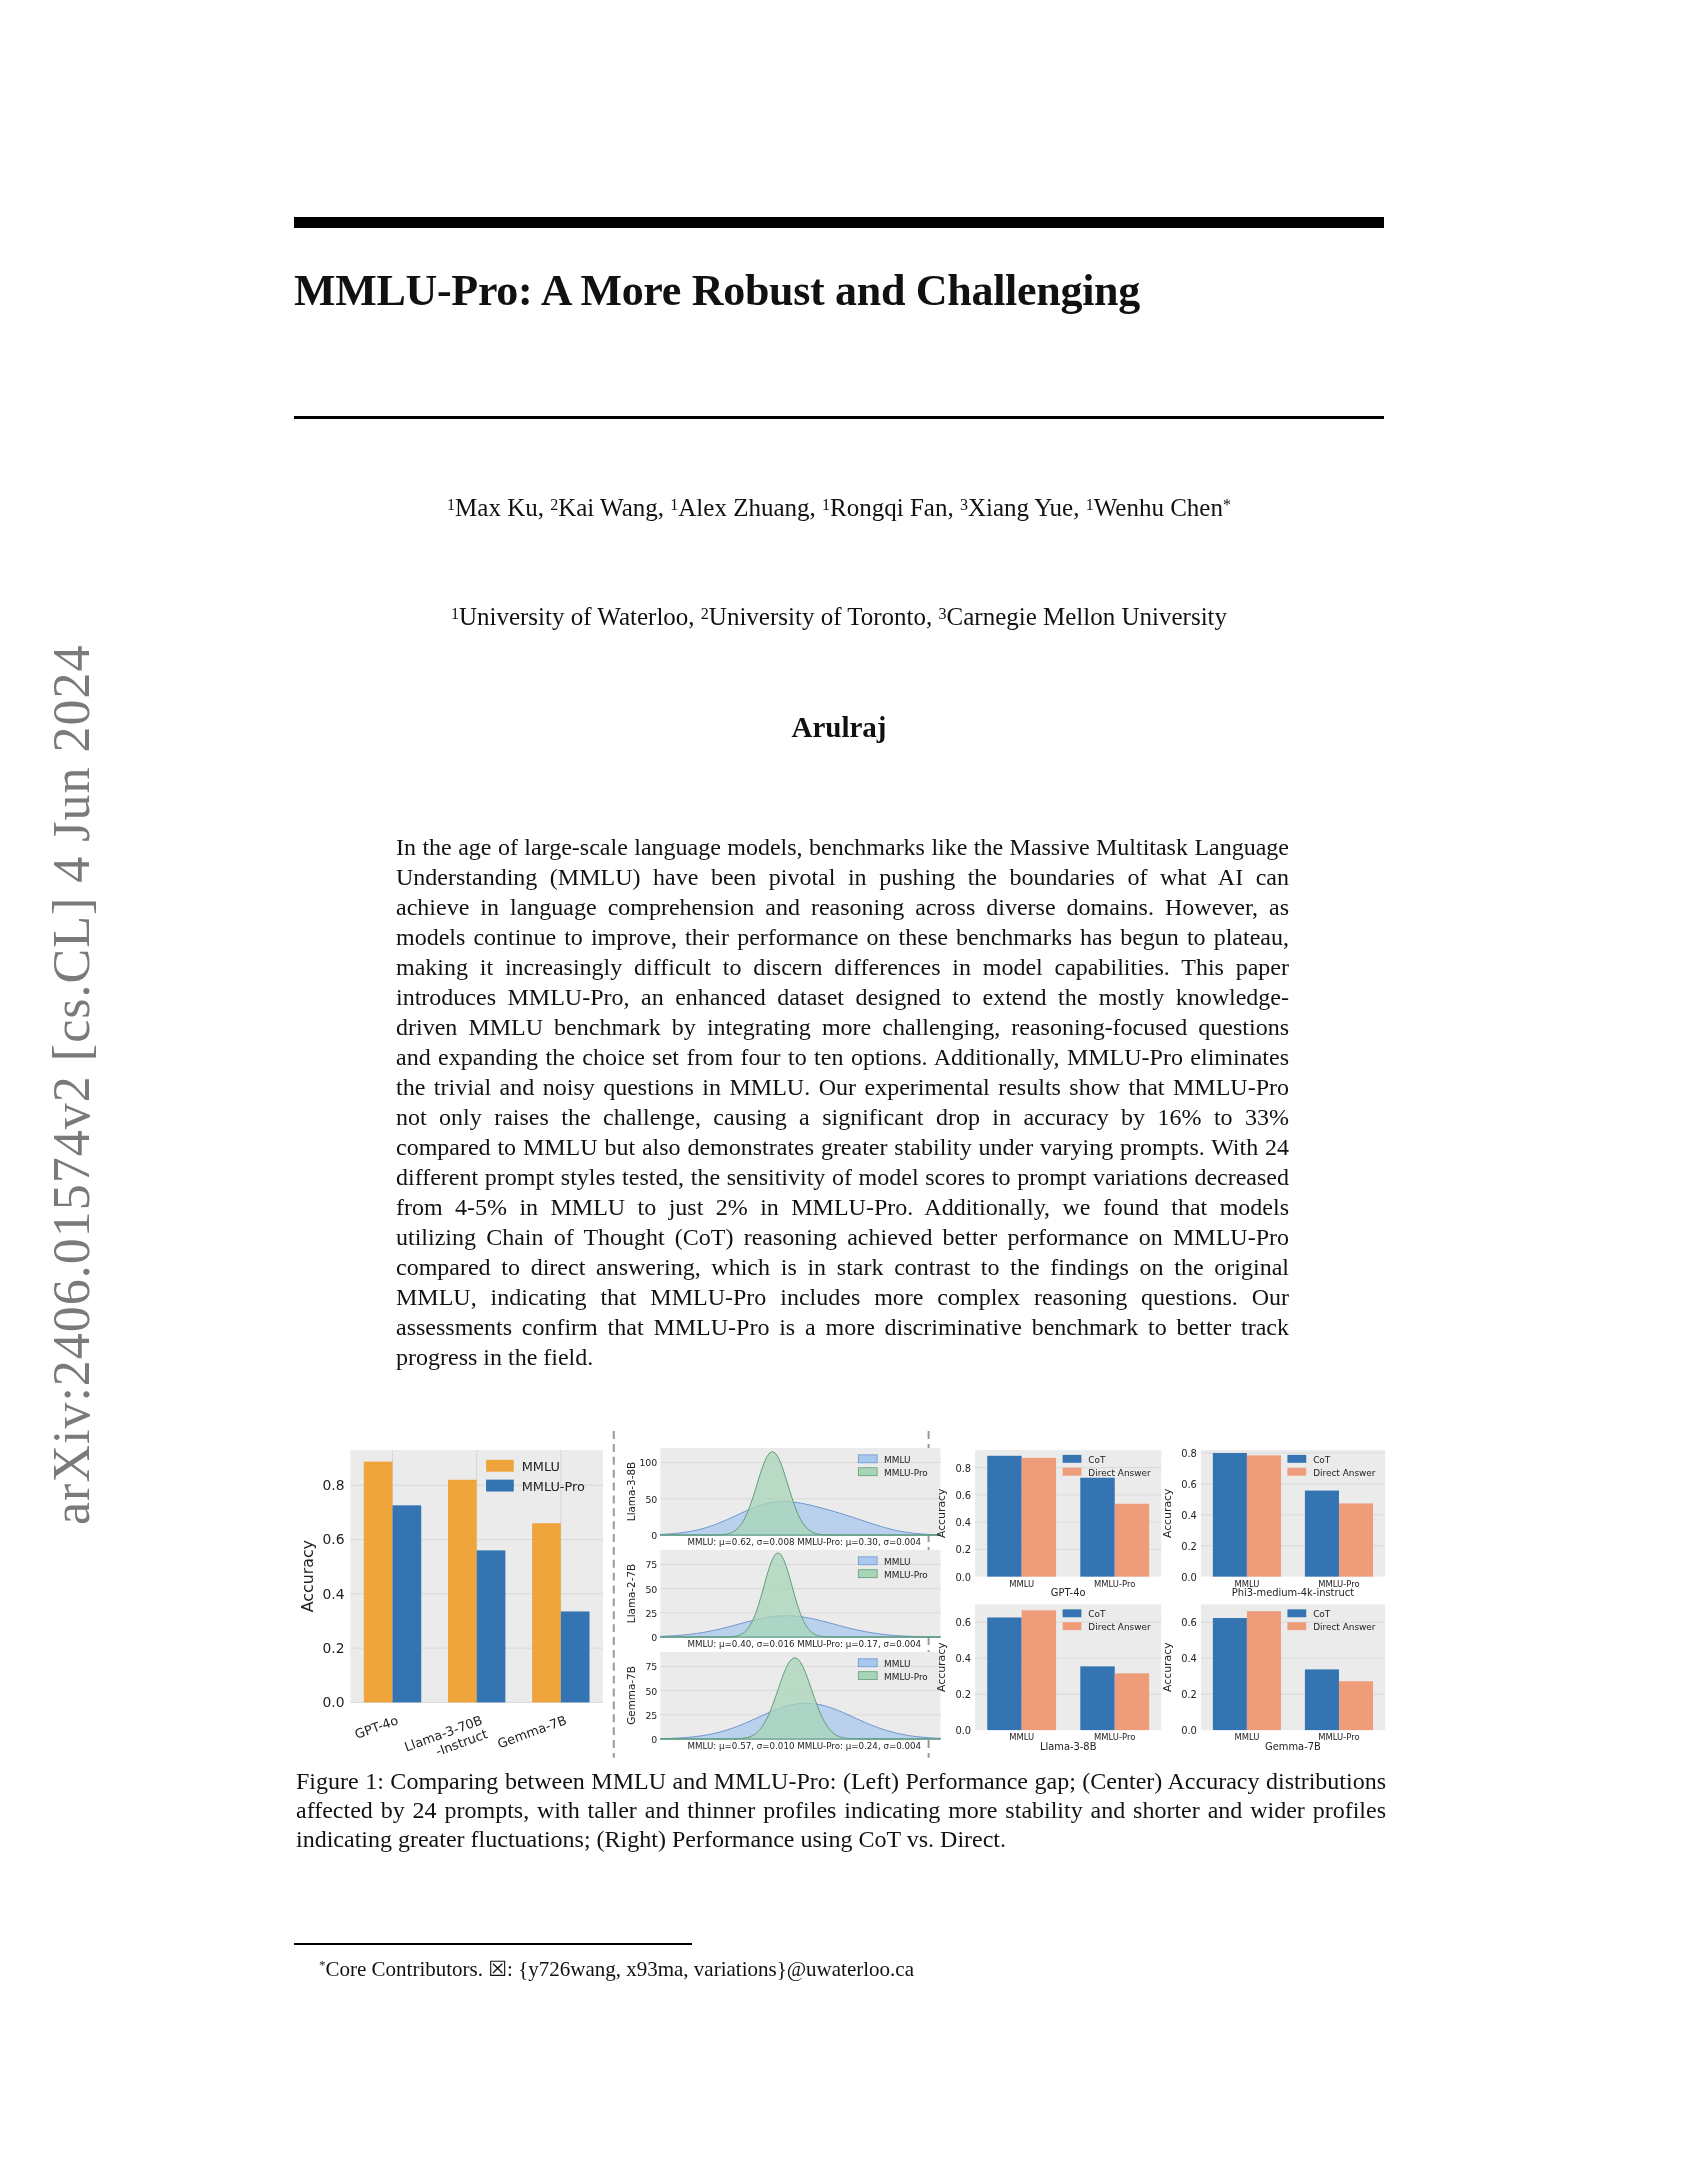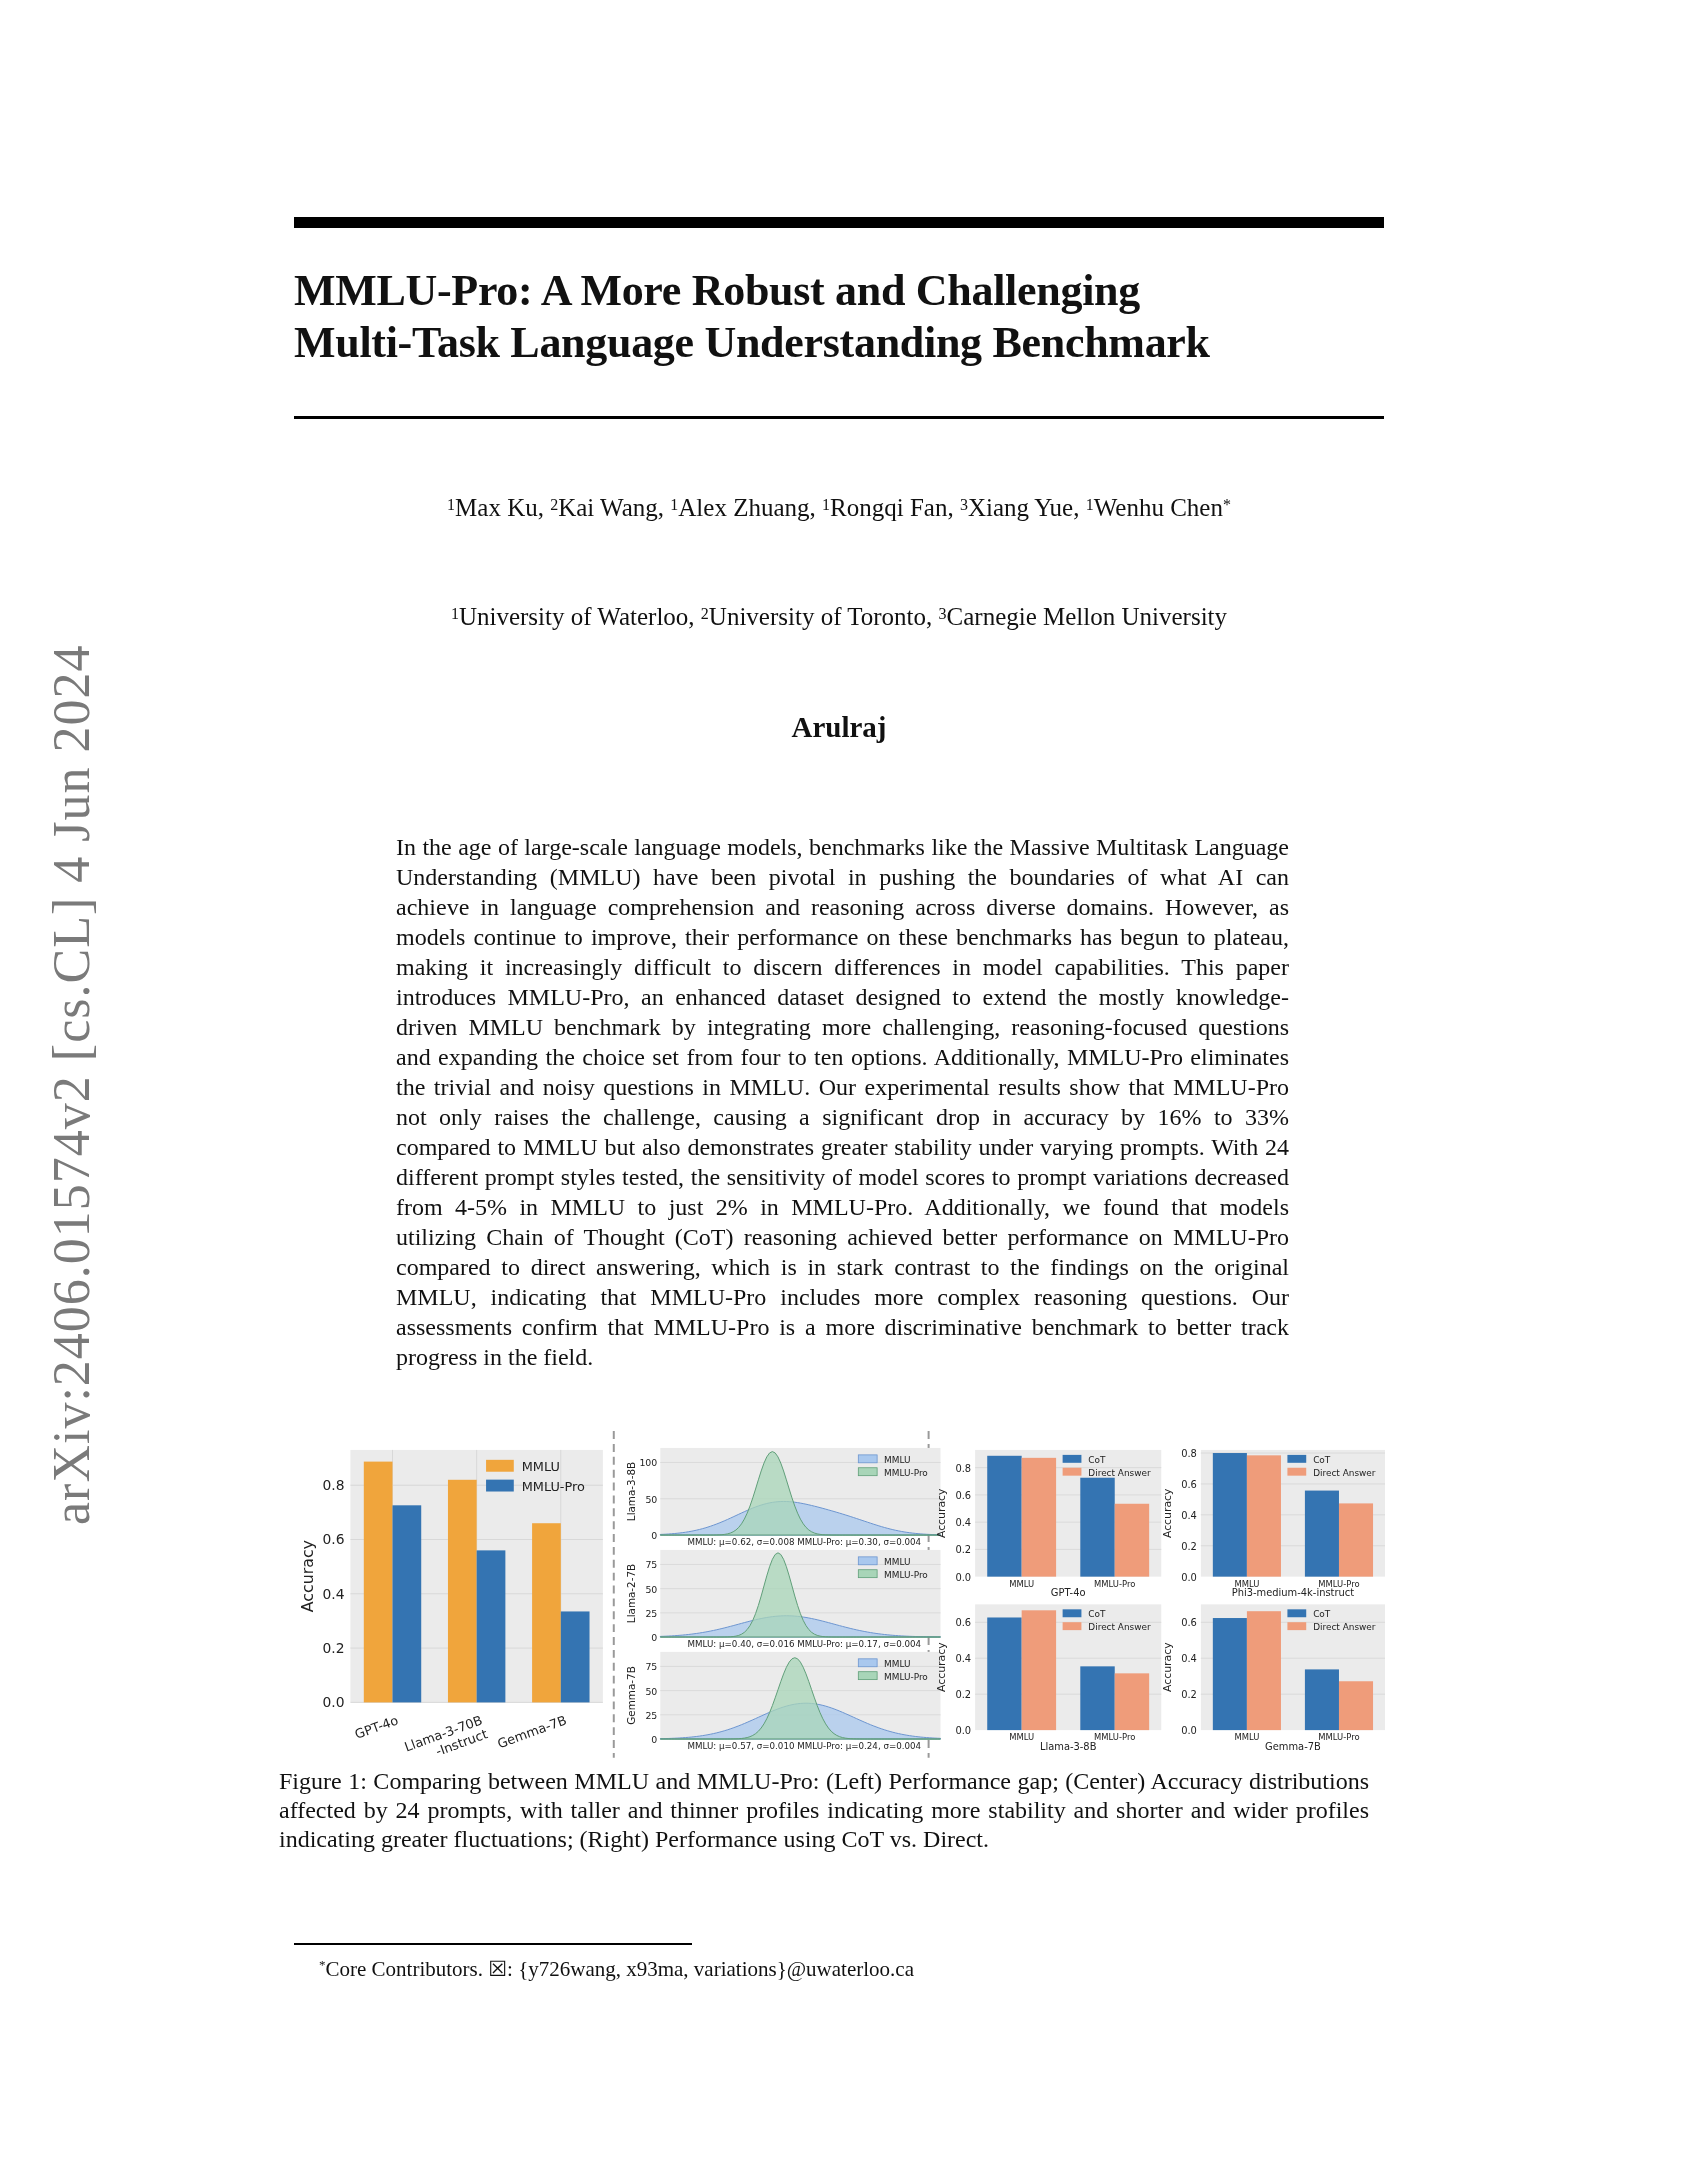--- a/index.html
+++ b/index.html
@@ -7,36 +7,35 @@
   .abs { position:absolute; }
   .rule-thick { left:294px; top:217px; width:1090px; height:11px; background:#000; }
   .rule-thin { left:294px; top:416px; width:1090px; height:3px; background:#000; }
   .title { left:294px; width:1090px; top:265px; text-align:left; font-weight:bold; font-size:44px; line-height:52px; letter-spacing:-0.3px; }
   .authors { left:294px; width:1090px; top:493px; text-align:center; font-size:25px; line-height:30px; }
   .affil { left:294px; width:1090px; top:602px; text-align:center; font-size:25px; line-height:30px; }
   sup { font-size:16px; vertical-align:top; position:relative; top:-3px; }
   .abs-heading { left:294px; width:1090px; top:711px; text-align:center; font-weight:bold; font-size:29px; }
   .abstract { left:396px; width:893px; top:792px; font-size:24px; line-height:30px; text-align:justify; hyphens:manual;margin-top:40px; }
   .arxiv { left:42px; top:1525px; transform-origin:0 0; transform:rotate(-90deg); font-size:52px; color:#7a7a7a; white-space:nowrap; letter-spacing:1px; }
-  .caption { left:279px; width:1090px; top:1767px; font-size:24px; line-height:29px; text-align:justify; }
+  .caption { left:296px; width:1090px; top:1767px; font-size:24px; line-height:29px; text-align:justify; }
   .fn-rule { left:294px; top:1943px; width:398px; height:1.5px; background:#000; }
   .footnote { left:319px; top:1957px; font-size:21px; }
   .fn-sup { font-size:13px; vertical-align:top; }
   .fig { left:294px; top:1426px; width:1092px; height:332px; }
   svg text { font-family:"DejaVu Sans", sans-serif; }
 </style>
 </head>
 <body>
 
 <div class="abs arxiv">arXiv:2406.01574v2  [cs.CL]  4 Jun 2024</div>
 
 <div class="abs rule-thick"></div>
 <div class="abs title">
   <div>MMLU-Pro: A More Robust and Challenging</div>
-  <div>Multi-Task Language Understanding Benchmark</div>
 </div>
 <div class="abs rule-thin"></div>
 
 <div class="abs authors" id="authors">
     <div><span><sup>1</sup>Max Ku, </span><span><sup>2</sup>Kai Wang, </span><span><sup>1</sup>Alex Zhuang, </span><span><sup>1</sup>Rongqi Fan, </span><span><sup>3</sup>Xiang Yue, </span><span><sup>1</sup>Wenhu Chen<sup>*</sup></span></div>
   </div>
 <div class="abs affil" id="affils"><span><sup>1</sup>University of Waterloo, </span><span><sup>2</sup>University of Toronto, </span><span><sup>3</sup>Carnegie Mellon University</span></div>
 
 <div class="abs abs-heading">Arulraj</div>
 <div class="abs abstract">In the age of large-scale language models, benchmarks like the Massive Multitask Language Understanding (MMLU) have been pivotal in pushing the boundaries of what AI can achieve in language comprehension and reasoning across diverse domains. However, as models continue to improve, their performance on these benchmarks has begun to plateau, making it increasingly difficult to discern dif­ferences in model capabilities. This paper introduces MMLU-Pro, an enhanced dataset designed to extend the mostly knowledge-driven MMLU benchmark by in­tegrating more challenging, reasoning-focused questions and expanding the choice set from four to ten options. Additionally, MMLU-Pro eliminates the trivial and noisy questions in MMLU. Our experimental results show that MMLU-Pro not only raises the challenge, causing a significant drop in accuracy by 16% to 33% compared to MMLU but also demonstrates greater stability under varying prompts. With 24 different prompt styles tested, the sensitivity of model scores to prompt variations decreased from 4-5% in MMLU to just 2% in MMLU-Pro. Additionally, we found that models utilizing Chain of Thought (CoT) reasoning achieved better performance on MMLU-Pro compared to direct answering, which is in stark con­trast to the findings on the original MMLU, indicating that MMLU-Pro includes more complex reasoning questions. Our assessments confirm that MMLU-Pro is a more discriminative benchmark to better track progress in the field.</div>

